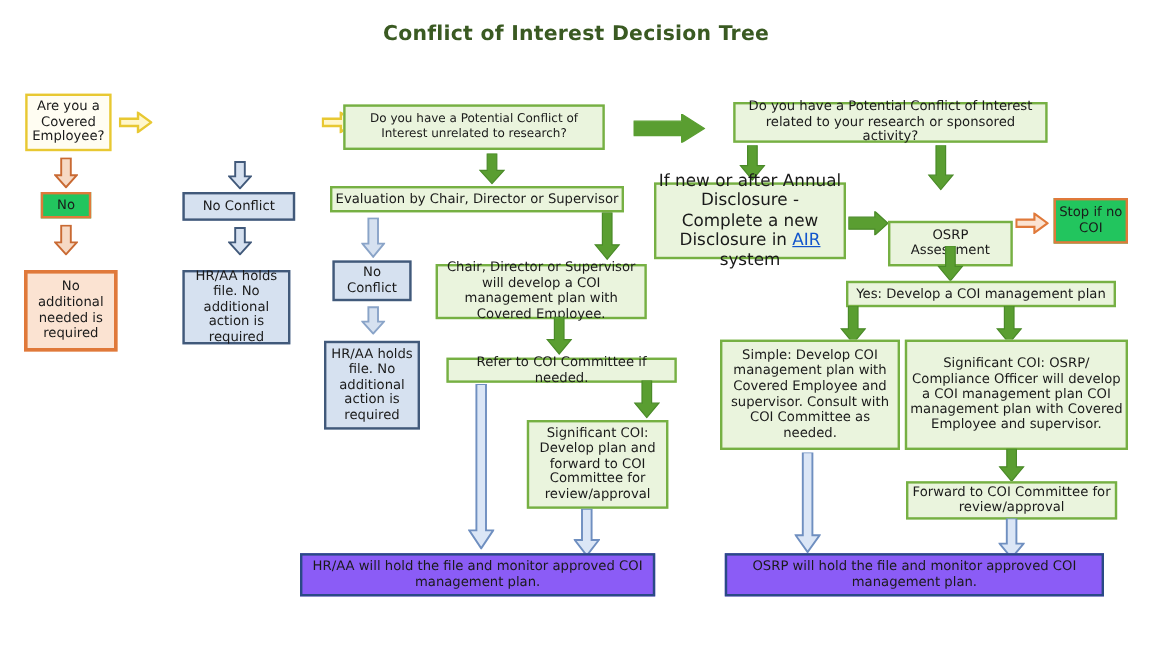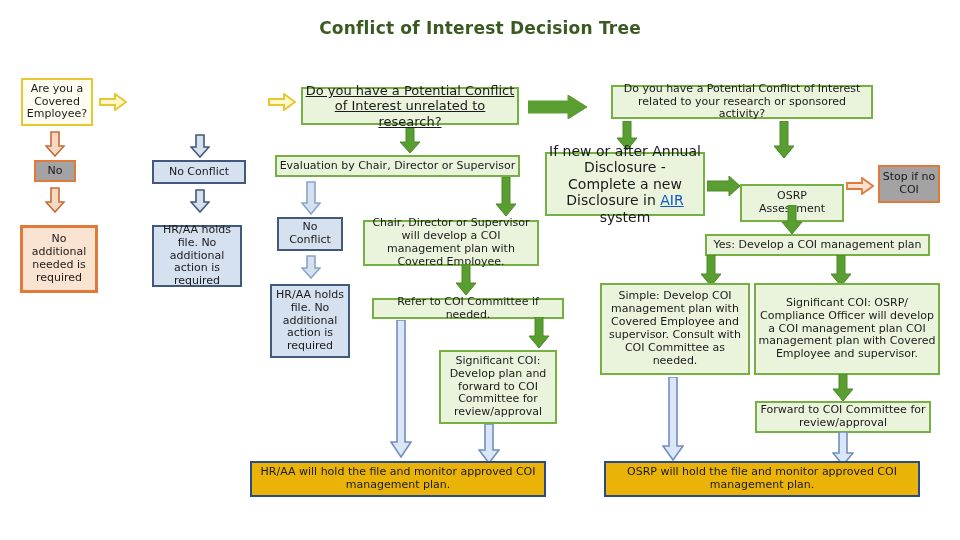--- a/index.html
+++ b/index.html
@@ -49,34 +49,34 @@
   .yellow {
     border: 2px solid #e8c832;
     background: #fffdf2;
   }
   .orange {
     border: 3px solid #e0793a;
     background: #fbe3d2;
   }
   .orange-sm {
     border: 2px solid #e0793a;
-    background: #a3a3a3;
+    background: #22c55e;
     align-items: center;
   }
   .green {
     border: 2px solid #76b043;
     background: #eaf4dd;
   }
   .blue {
     border: 2px solid #41597a;
     background: #d6e1f0;
   }
   .blue-thin {
     border: 2px solid #2a4a86;
-    background: #eab308;
+    background: #8b5cf6;
   }
 
   .link {
     color: #1155cc;
     text-decoration: underline;
   }
 
   
   .arrow {
     position: absolute;
@@ -140,21 +140,21 @@
   <div class="arrow" style="left:190px; top:189px;">
     <svg width="20" height="24" viewBox="0 0 20 24">
       <polygon points="6,1 14,1 14,13 19,13 10,23 1,13 6,13" fill="#d6e1f0" stroke="#41597a" stroke-width="1.6"></polygon>
     </svg>
   </div>
 
   <div class="node blue" style="left:152px; top:225px; width:90px; height:62px; font-size:11px;">
     <span class="txt">HR/AA holds file. No additional action is required</span>
   </div>
 
-  <div class="node green" style="left:301px; top:87px; width:218px; height:38px; font-size:13px;text-decoration:underline;">
+  <div class="node green" style="left:286px; top:87px; width:218px; height:38px; font-size:10px;">
     <span class="txt">Do you have a Potential  Conflict of Interest  unrelated to research?</span>
   </div>
 
   <div class="arrow" style="left:528px; top:95px;">
     <svg width="60" height="24" viewBox="0 0 60 24">
       <polygon points="0,6 40,6 40,0 59,12 40,24 40,18 0,18" fill="#5a9e31" stroke="#5a9e31" stroke-width="1"></polygon>
     </svg>
   </div>
 
   <div class="arrow" style="left:399px; top:128px;">

